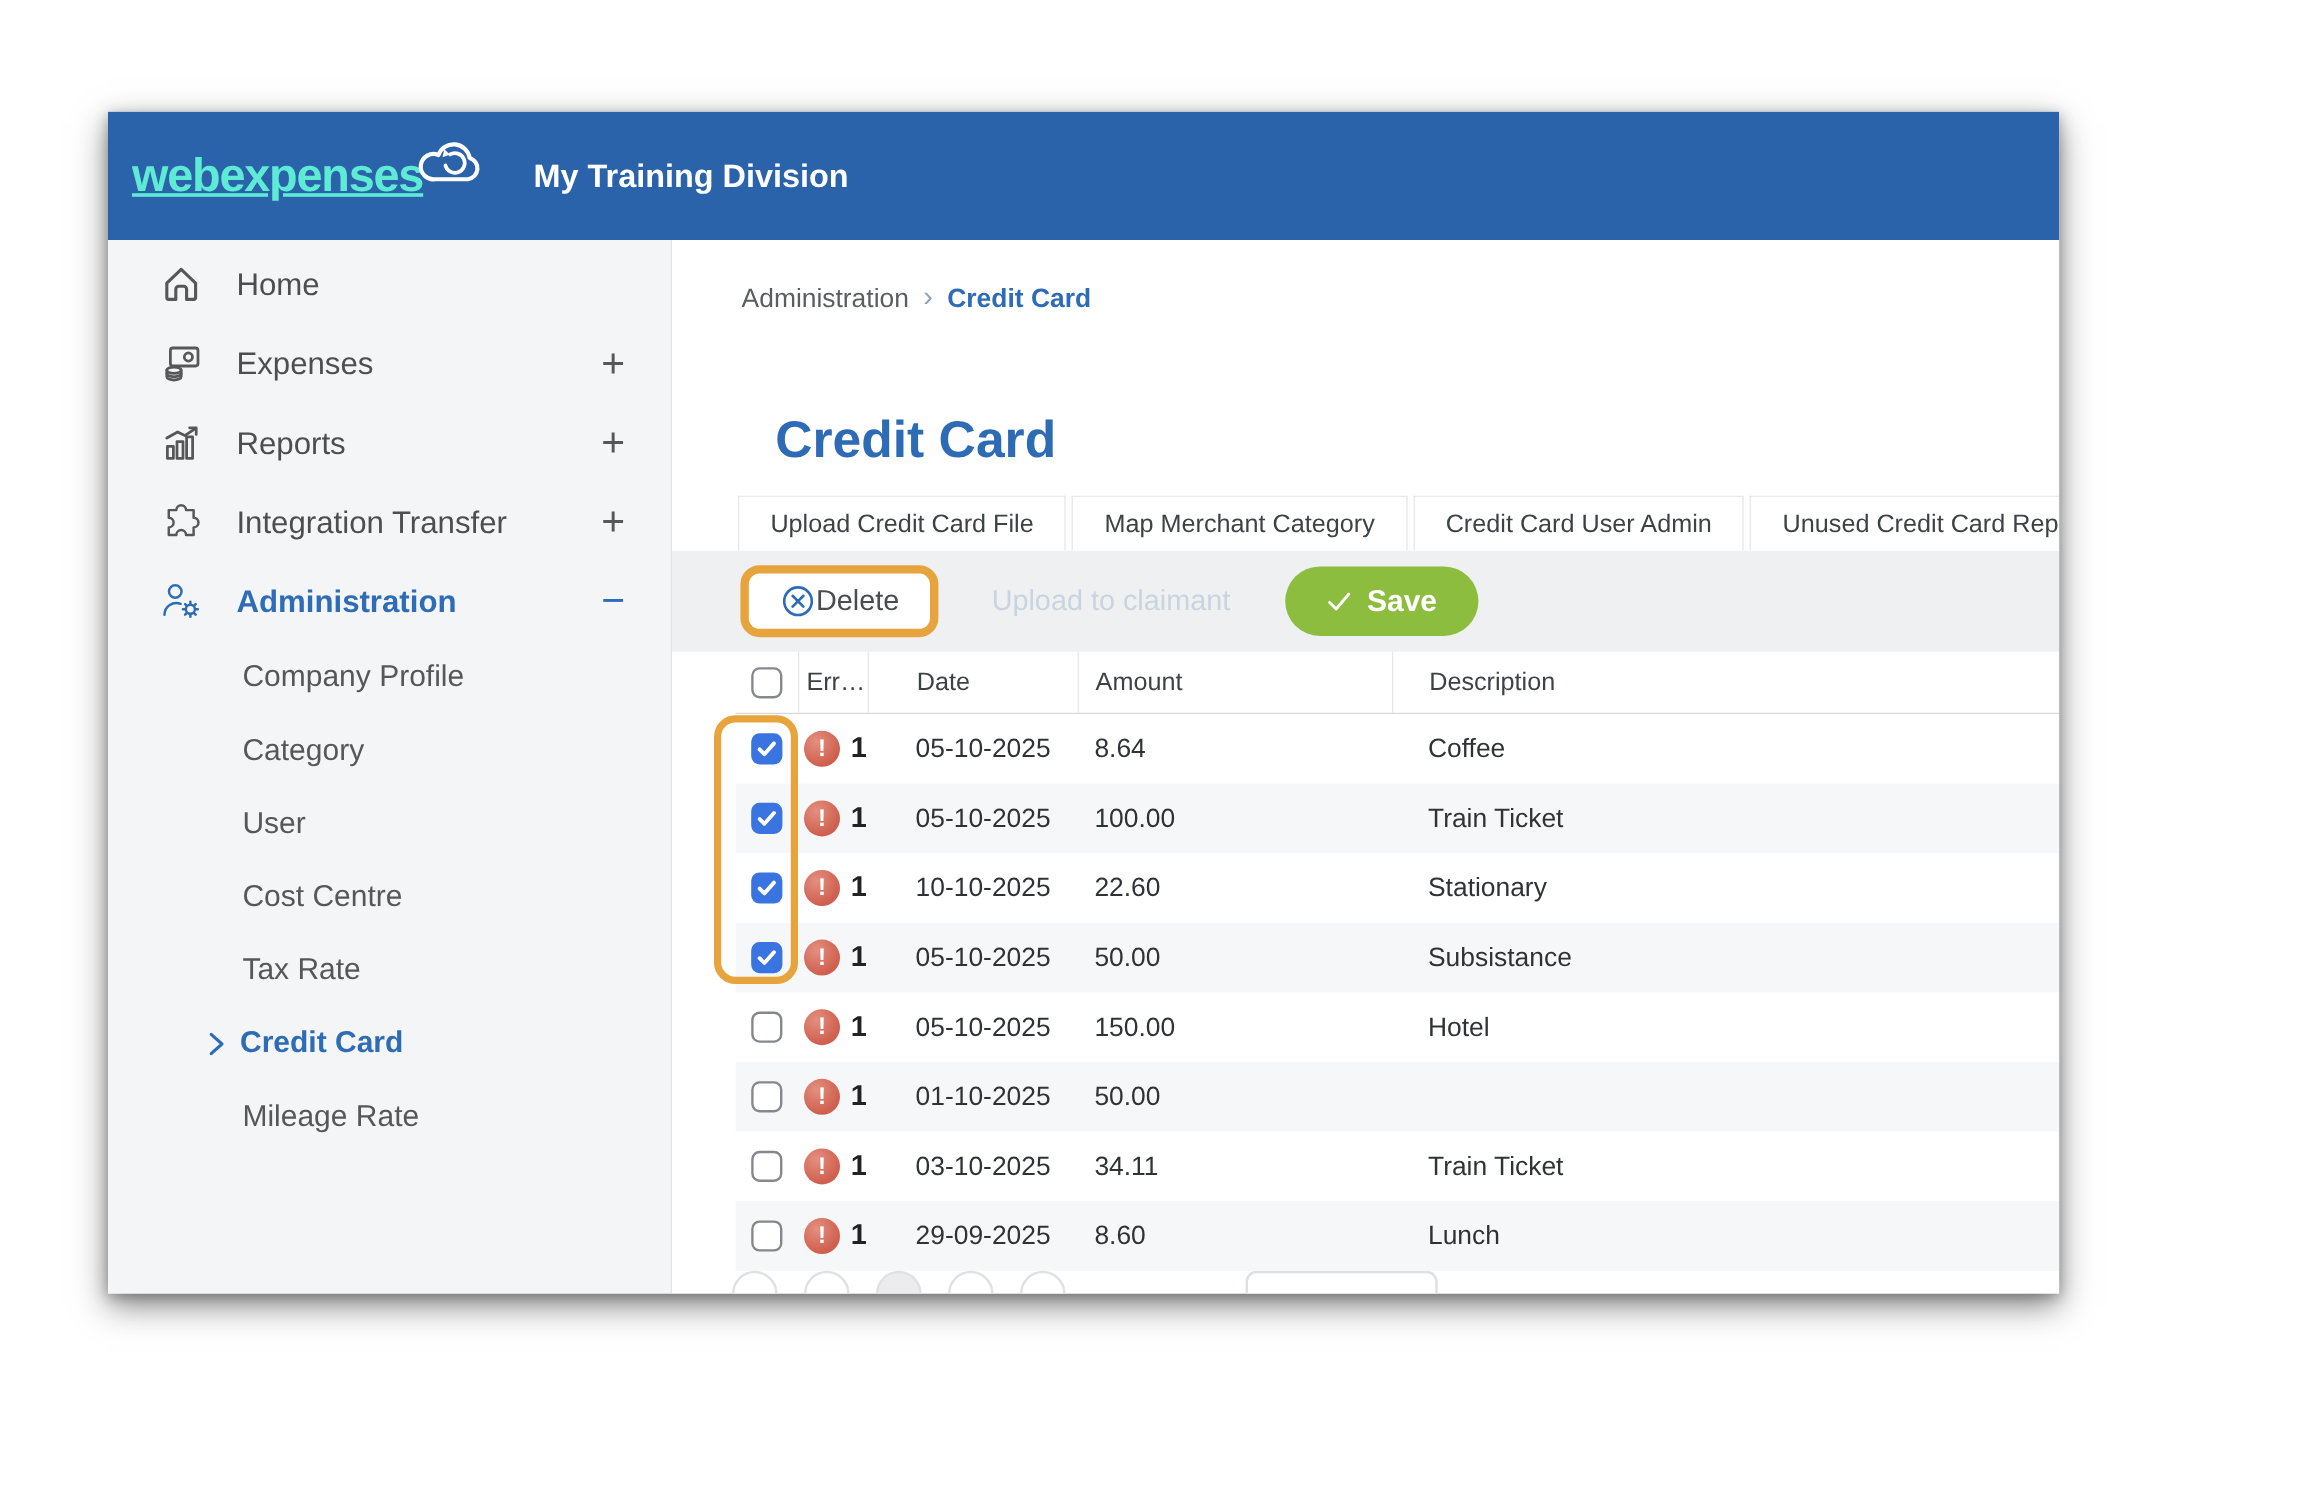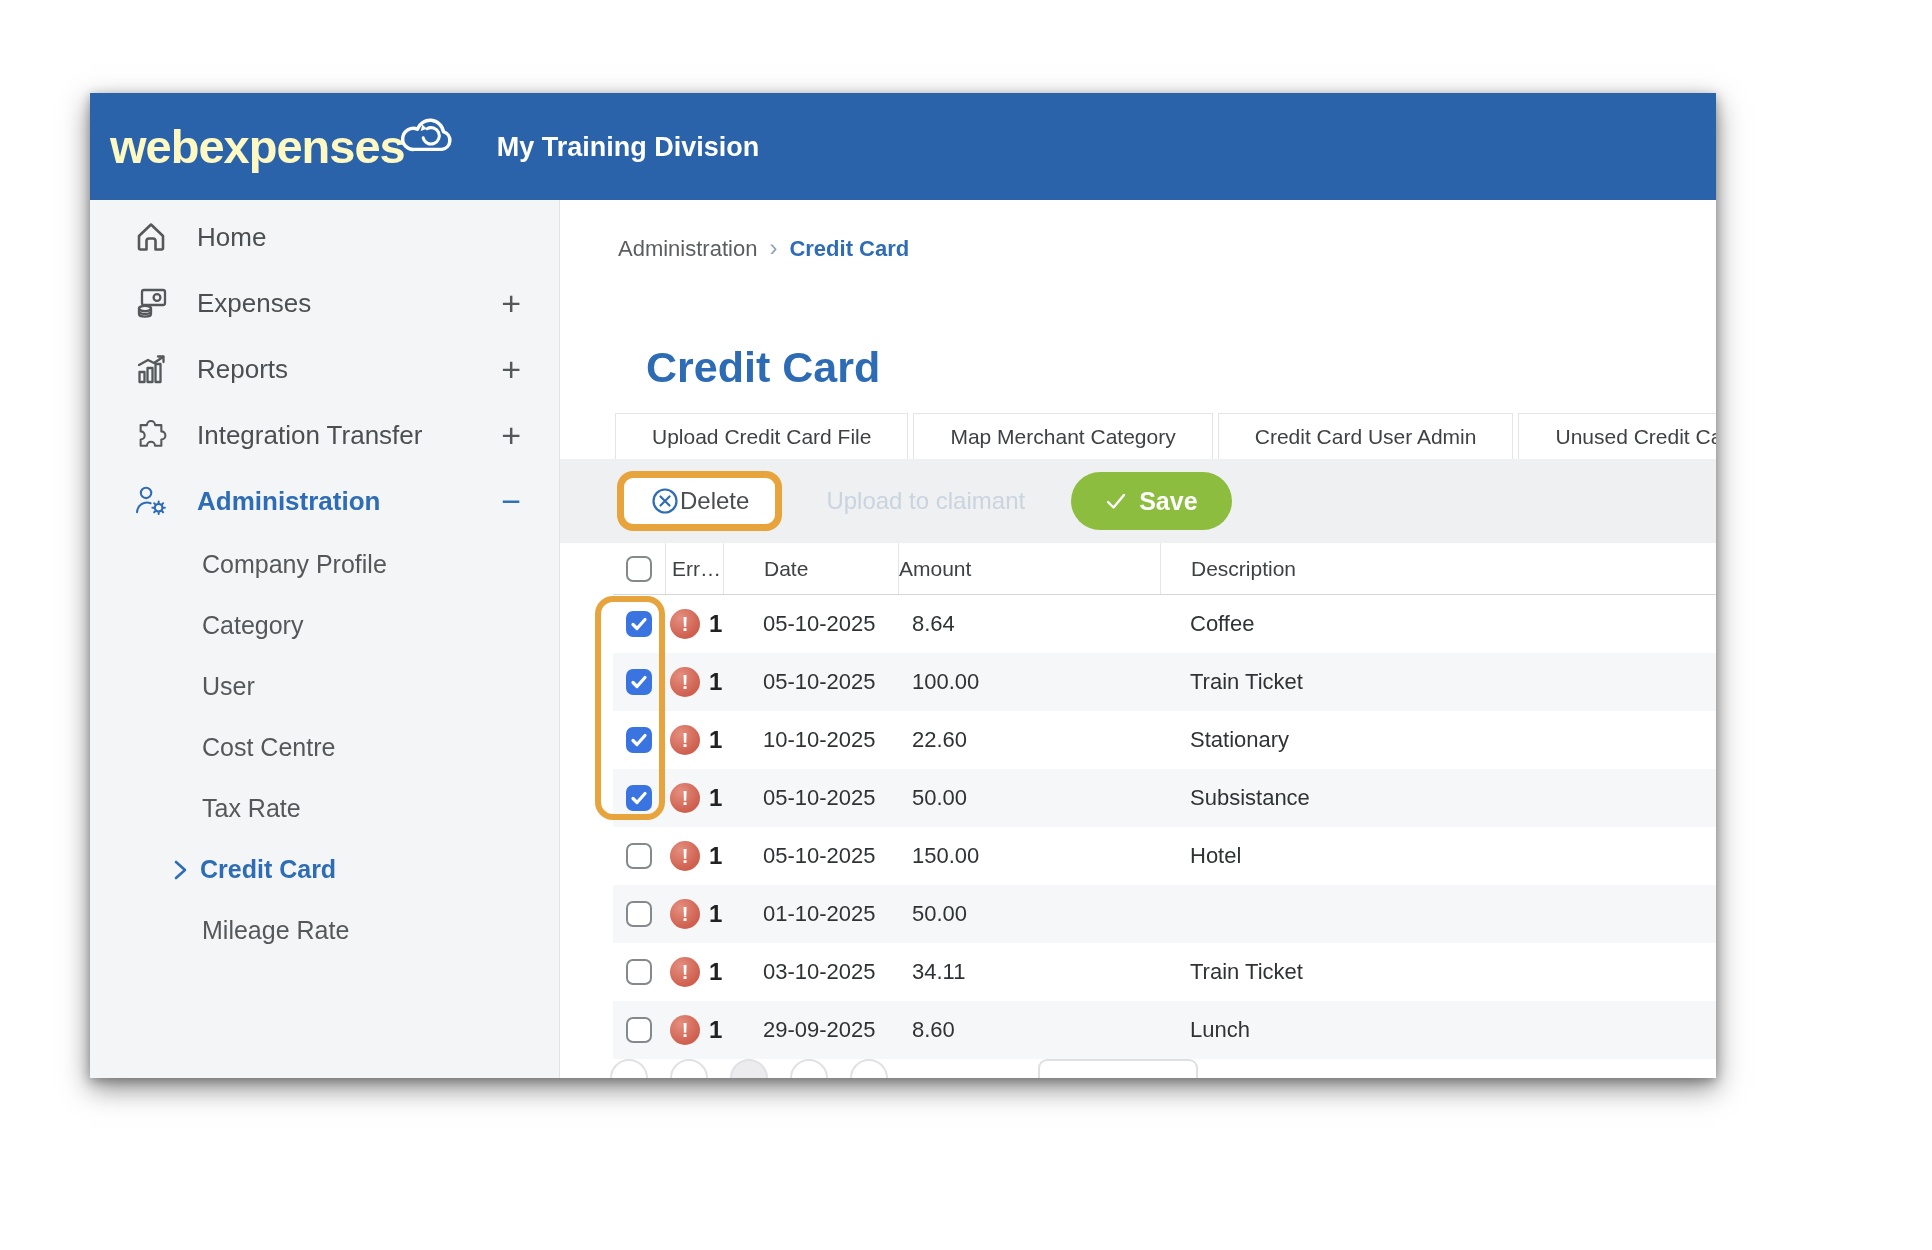--- a/index.html
+++ b/index.html
@@ -6,21 +6,21 @@
   html,body { width:1932px; height:1250px; background:#ffffff; font-family:"Liberation Sans", sans-serif; }
 
   .window {
     position:absolute; left:90px; top:93px; width:1626px; height:985px;
     background:#fff; overflow:hidden;
     box-shadow:0 10px 26px rgba(40,40,40,.55), 0 3px 10px rgba(40,40,40,.35);
   }
 
   
   .appbar { height:107px; background:#2b63ab; display:flex; align-items:center; padding-left:20px; }
-  .brand { color:#fef9c3; font-size:47px; font-weight:700; letter-spacing:-1px; }
+  .brand { color:#5eead4; font-size:39px; font-weight:700; letter-spacing:-1px;text-decoration:underline; }
   .brand-cloud { width:62px; height:50px; margin-left:-8px; margin-top:-26px; }
   .division { color:#fff; font-size:27px; font-weight:700; margin-left:38px; margin-top:2px; }
 
   
   .bodyrow { display:flex; height:878px; }
   .sidebar { width:470px; background:#f4f5f6; border-right:1px solid #e2e3e5; padding-top:4px; flex:none; }
   .main { flex:1; background:#fff; position:relative; overflow:hidden; }
 
   
   .side-item { display:flex; align-items:center; height:66px; padding-left:42px; color:#4c4f52; font-size:26px; cursor:default; }
@@ -37,40 +37,40 @@
   .chev svg { width:20px; height:22px; }
 
   
   .breadcrumb { margin:36px 0 0 58px; font-size:22px; color:#5b5e61; display:flex; align-items:center; gap:12px; }
   .breadcrumb .bc-sep { color:#8fa3b8; font-size:24px; margin-top:-2px; }
   .breadcrumb .bc-current { color:#2e6cb5; font-weight:600; }
   .page-title { margin:80px 0 0 86px; font-size:43px; font-weight:600; color:#2d6bb5; line-height:50px; }
 
   .tabs { display:flex; gap:5px; margin:21px 0 0 55px; white-space:nowrap; overflow:hidden; }
   .tab { background:#fff; border:1px solid #e4e5e7; border-bottom:none; height:46px; display:flex; align-items:center;
-         padding:0 36px; font-size:21px; color:#3f4245; flex:none; }
+         padding:0 26px; font-size:21px; color:#3f4245; flex:none; }
 
   .toolbar { background:#eef0f2; height:84px; display:flex; align-items:center; padding-left:57px; }
   .delete-btn { display:flex; align-items:center; background:#fff; border:7px solid #e7a43c; border-radius:16px;
                 padding:8px 26px; font-size:24px; color:#4a4d50; }
   .delete-btn svg { width:30px; height:30px; color:#2e6cb5; }
   .upload-claimant { margin-left:44px; font-size:24px; color:#c9d4df; }
   .save-btn { margin-left:46px; background:#8cbd3e; border:none; border-radius:30px; height:58px; padding:0 34px;
               display:flex; align-items:center; gap:12px; color:#fff; font-size:25px; font-weight:600; }
   .save-btn svg { width:22px; height:22px; }
 
   
   .tablewrap { position:relative; margin-left:53px; }
   .thead, .trow { display:grid; grid-template-columns:52px 58px 175px 262px 1fr; align-items:center; }
   .thead { height:52px; border-bottom:1px solid #d5d7d9; font-size:21px; color:#3f4245; }
   .thead > div { height:100%; display:flex; align-items:center; }
   .thead > div + div { border-left:1px solid #e4e6e8; }
   .th-err { padding-left:6px; }
   .th-date { padding-left:40px;text-align:center; }
-  .th-amount { }
+  .th-amount { padding-left:14px; }
   .th-desc { padding-left:30px; }
   .trow { height:58px; font-size:22px; color:#303335; }
   .trow:nth-child(even) { background:#f6f7f8; }
 
   .cb { width:26px; height:26px; border:2px solid #85898d; border-radius:7px; background:#fff; margin-left:13px;
         display:flex; align-items:center; justify-content:center; }
   .cb svg { width:18px; height:18px; display:none; }
   .cb.checked { background:#3a74e0; border-color:#3a74e0; }
   .cb.checked svg { display:block; }
 

